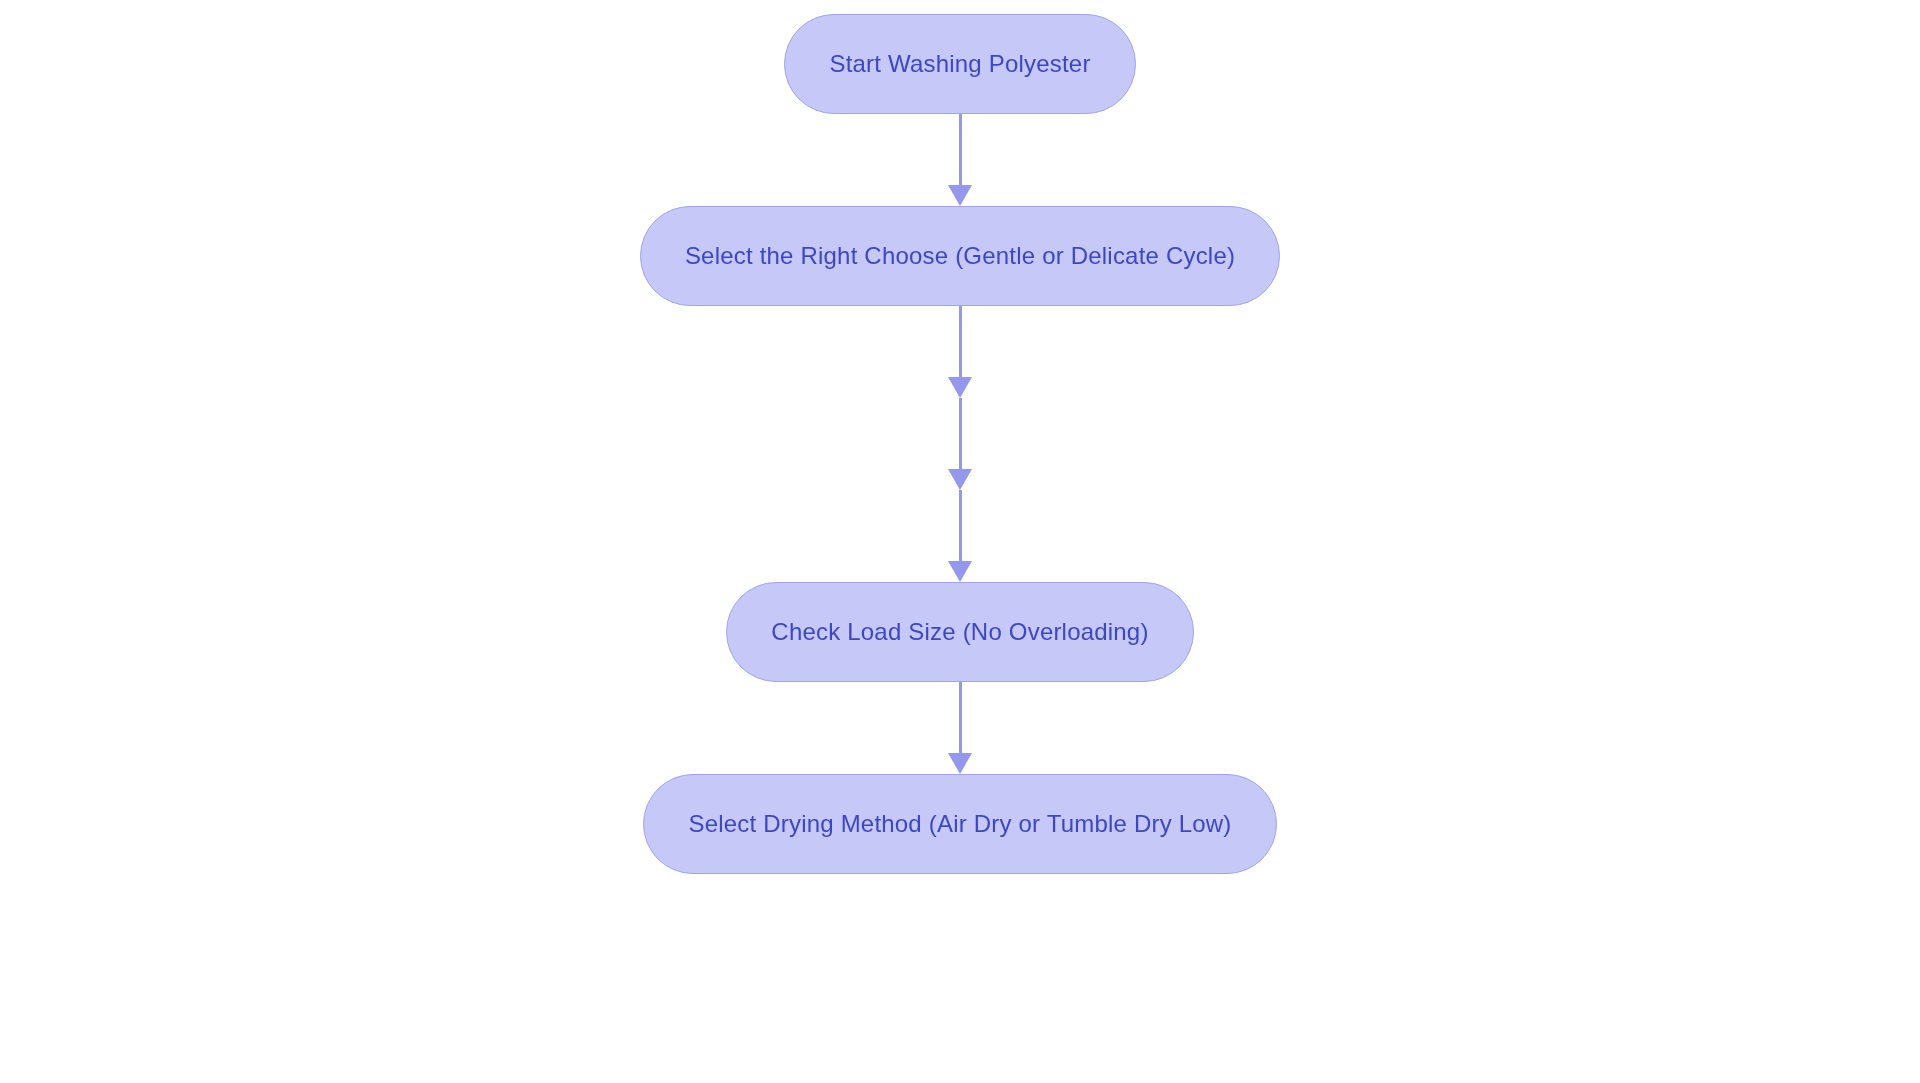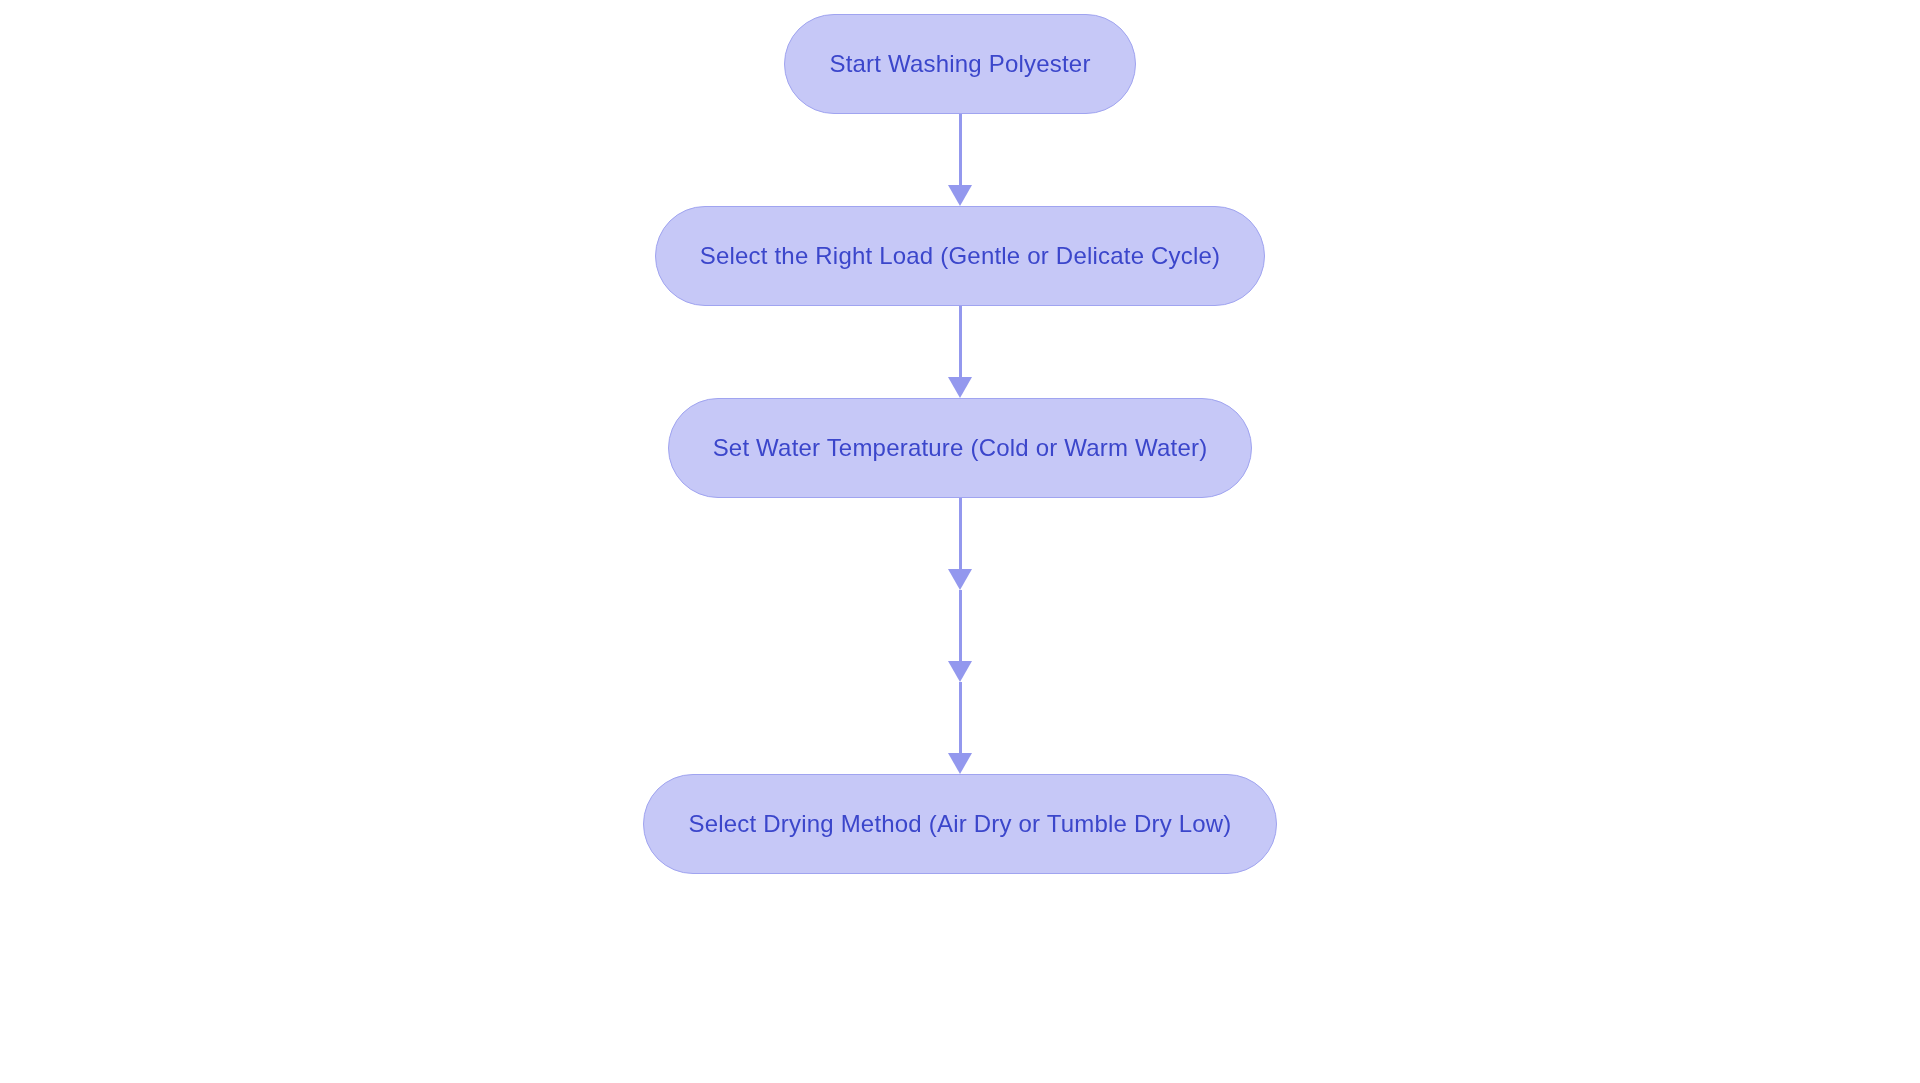--- a/index.html
+++ b/index.html
@@ -67,38 +67,38 @@
 <div class="canvas">
   <div id="flow" style="display: flex; flex-direction: column; align-items: center;">
       <div class="node">
         <span class="node-label">Start Washing Polyester</span>
       </div>
       <div class="arrow">
         <div class="arrow-line"></div>
         <div class="arrow-head"></div>
       </div>
       <div class="node">
-        <span class="node-label">Select the Right Load (Gentle or Delicate Cycle)</span>
-      </div>
-      <div class="arrow">
-        <div class="arrow-line"></div>
-        <div class="arrow-head"></div>
-      </div>
-      <div class="node">
-        <span class="node-label">Set Water Temperature (Cold or Warm Water)</span>
+        <span class="node-label">Select the Right Choose (Gentle or Delicate Cycle)</span>
       </div>
       <div class="arrow">
         <div class="arrow-line"></div>
         <div class="arrow-head"></div>
       </div>
       <div class="arrow">
         <div class="arrow-line"></div>
         <div class="arrow-head"></div>
       </div>
       <div class="arrow">
         <div class="arrow-line"></div>
         <div class="arrow-head"></div>
       </div>
       <div class="node">
+        <span class="node-label">Check Load Size (No Overloading)</span>
+      </div>
+      <div class="arrow">
+        <div class="arrow-line"></div>
+        <div class="arrow-head"></div>
+      </div>
+      <div class="node">
         <span class="node-label">Select Drying Method (Air Dry or Tumble Dry Low)</span>
       </div>
     </div>
 </div>
 
 </body></html>

